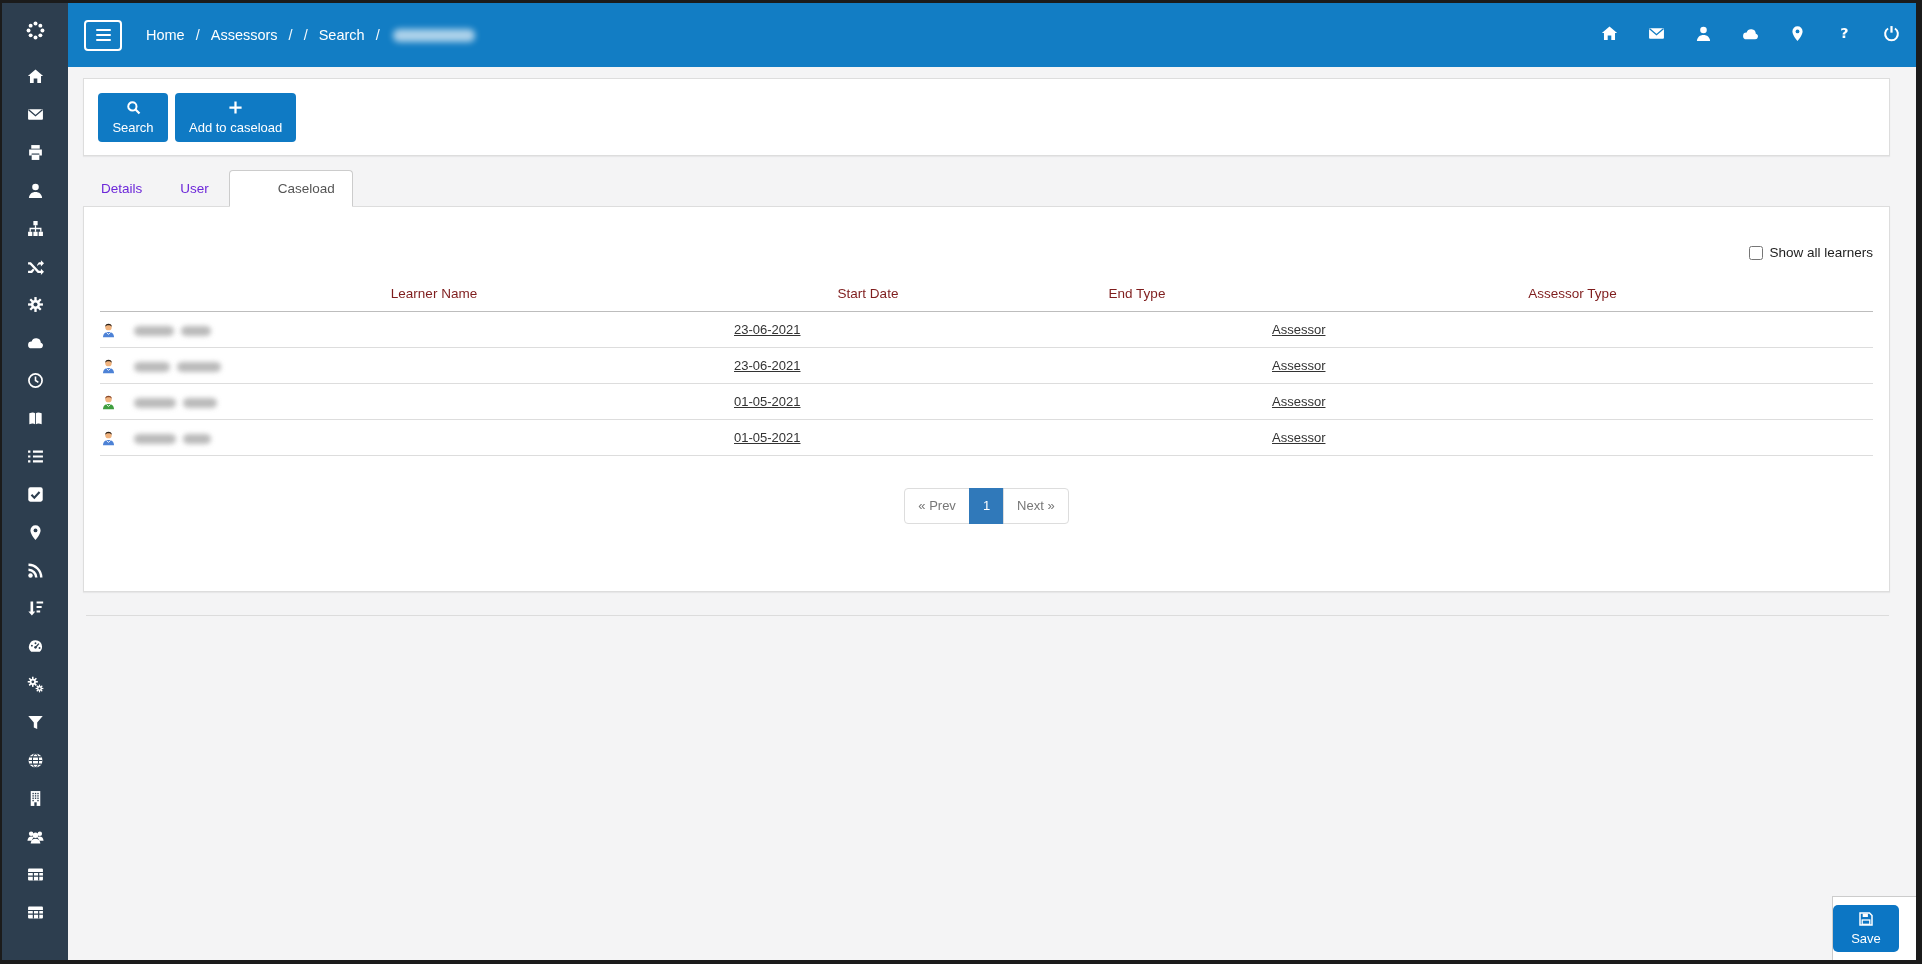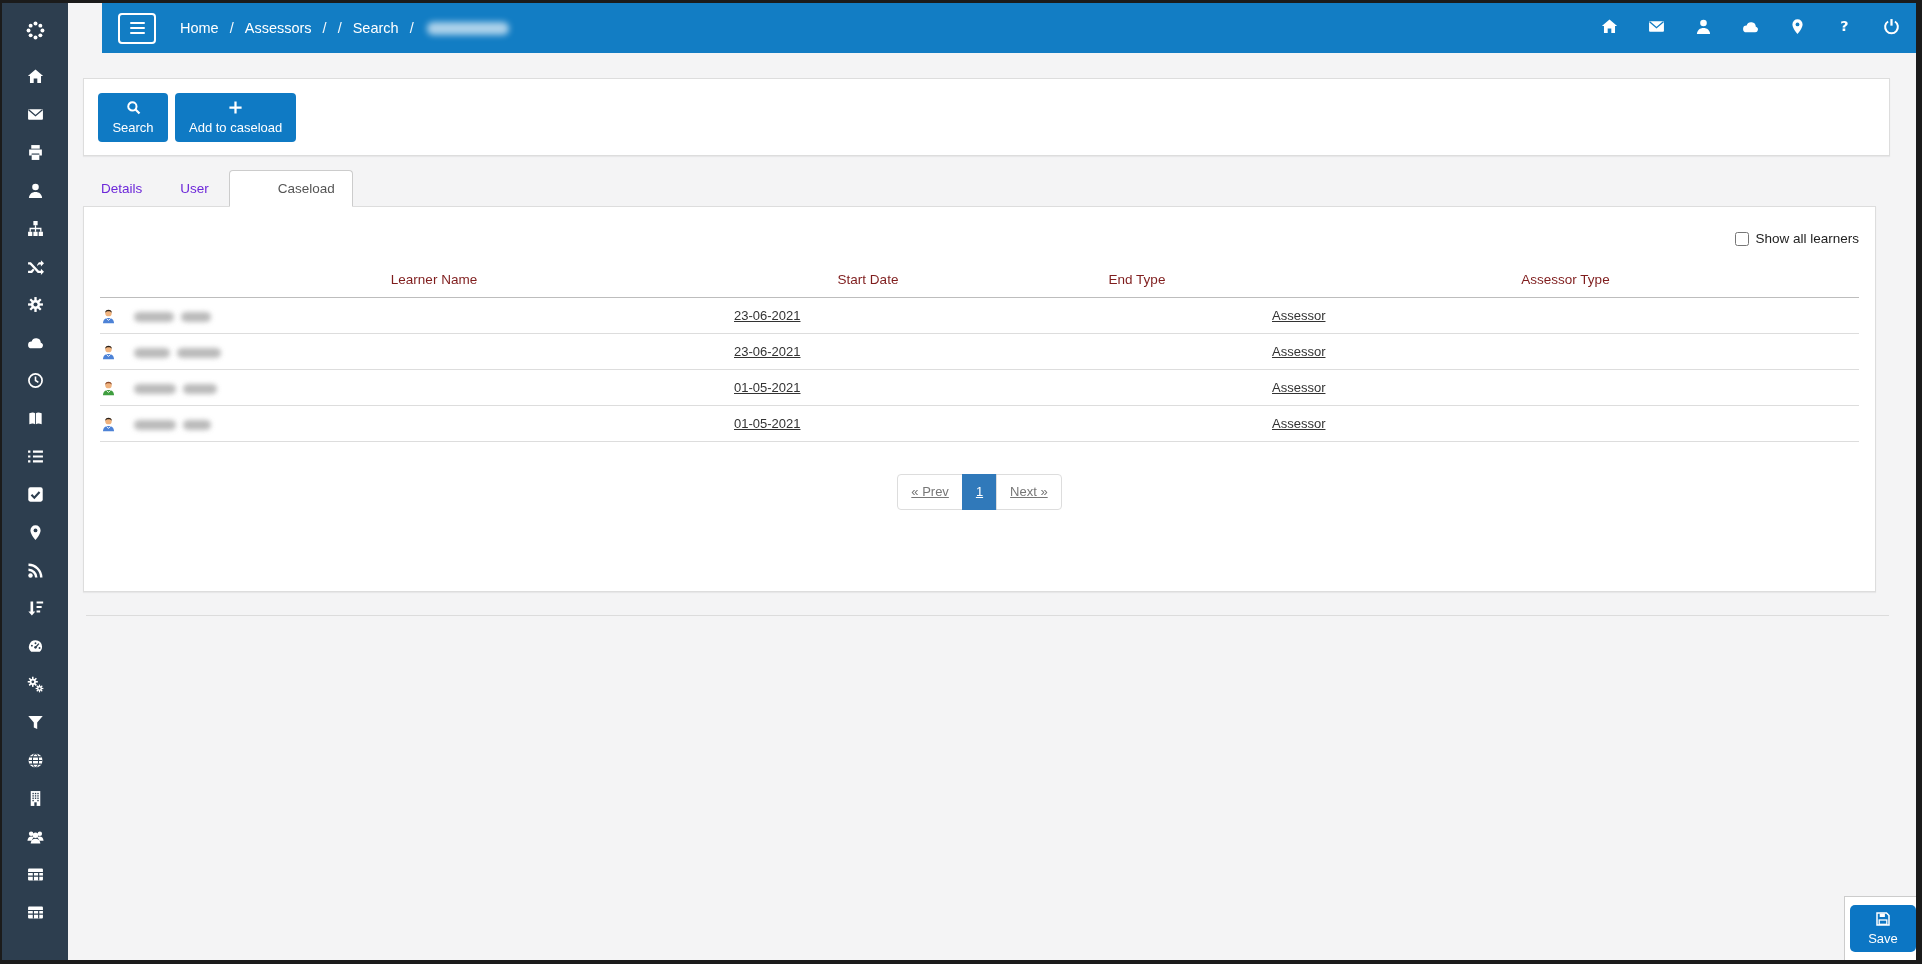--- a/index.html
+++ b/index.html
@@ -31,26 +31,25 @@
     display: flex; align-items: center; justify-content: center;
     color: #fff; cursor: pointer; flex: 0 0 auto;
   }
   .side-logo { height: 54px; }
   .side-item .icon { display: inline-flex; }
   .side-item svg { width: 17px; height: 17px; fill: currentColor; }
   .side-logo svg { width: 21px; height: 21px; }
 
   
   .topbar {
-    position: absolute; left: 66px; right: 0; top: 0; height: 50px;
+    position: absolute; left: 66px; right: 0; top: 0; height: 64px;
     background: #127dc4;
     --bg: #127dc4;
     display: flex; align-items: center;
     color: #fff;
-    margin-left: 34px;
   }
   .burger {
     margin-left: 16px; width: 38px; height: 31px;
     border: 2px solid #fff; border-radius: 4px;
     display: flex; flex-direction: column; align-items: center; justify-content: center;
     gap: 3px; cursor: pointer; background: transparent;
   }
   .burger span { display: block; width: 15px; height: 2px; background: #fff; border-radius: 1px; }
   .crumbs {
     margin-left: 24px; display: flex; align-items: center; gap: 11px;
@@ -96,24 +95,24 @@
     padding: 10px 17px 9px; font-size: 13.5px; color: #6d28d9;
     cursor: pointer; border: 1px solid transparent; margin-right: 2px;
     border-radius: 4px 4px 0 0;
   }
   .tab.active {
     background: #fff; border-color: #ccc; border-bottom-color: #fff;
     color: #555; margin-bottom: -1px; padding-bottom: 10px; cursor: default; padding-left: 48px;
   }
 
   .panel {
-    margin: 0 40px 0 15px;
+    margin: 0 26px 0 15px;
     background: #fff; border: 1px solid #ddd;
     box-shadow: 0 1px 1px rgba(0,0,0,.05);
-    min-height: 386px; padding: 20px 16px 20px;
+    min-height: 386px; padding: 34px 16px 20px;
     position: relative; z-index: 1;
   }
   .showall {
     display: flex; justify-content: flex-end; align-items: center; gap: 6px;
     font-size: 13.5px; color: #222; margin-top: 4px;
   }
   .showall input { width: 14px; height: 14px; cursor: pointer; }
 
   table.learners {
     width: 100%; border-collapse: collapse; table-layout: fixed;
@@ -131,35 +130,34 @@
   .redact-bar {
     display: inline-block; height: 10px; background: #a9a9a9; border-radius: 5px;
     filter: blur(2.5px); opacity: .8; margin-right: 7px; vertical-align: middle;
   }
 
   .pagination { display: flex; justify-content: center; margin-top: 32px; }
   .page-btn {
     padding: 8px 13px; border: 1px solid #ddd; background: #fff; color: #777;
     font-size: 13px; margin-left: -1px; cursor: pointer; font-family: inherit;
     line-height: 1.4;
-    text-decoration: underline;
   }
   .page-btn:first-child { border-radius: 4px 0 0 4px; margin-left: 0; }
   .page-btn:last-child { border-radius: 0 4px 4px 0; }
   .page-btn.active {
     background: #3079ba; border-color: #3079ba; color: #fff; cursor: default;
     min-width: 34px; text-align: center;
   }
 
   .divider { margin: 23px 27px 0 18px; border-top: 1px solid #dcdcdc; height: 0; }
 
   .save-box {
-    position: absolute; right: 0; bottom: 0; width: 72px; height: 64px;
+    position: absolute; right: 0; bottom: 0; width: 84px; height: 64px;
     background: #fff; border-top: 1px solid #ccc; border-left: 1px solid #ccc;
-    display: flex; align-items: center; justify-content: flex-end; z-index: 6;
+    display: flex; align-items: center; justify-content: flex-start; z-index: 6;
   }
   .save-btn {
     --bg: #0c76c4;
     width: 66px; height: 47px; background: #0c76c4; color: #fff; border: none;
     border-radius: 5px; display: flex; flex-direction: column; align-items: center;
     justify-content: center; gap: 1px; font-family: inherit; font-size: 13px; cursor: pointer;
   }
   .save-btn svg { width: 16px; height: 16px; }
 </style>
 </head>

